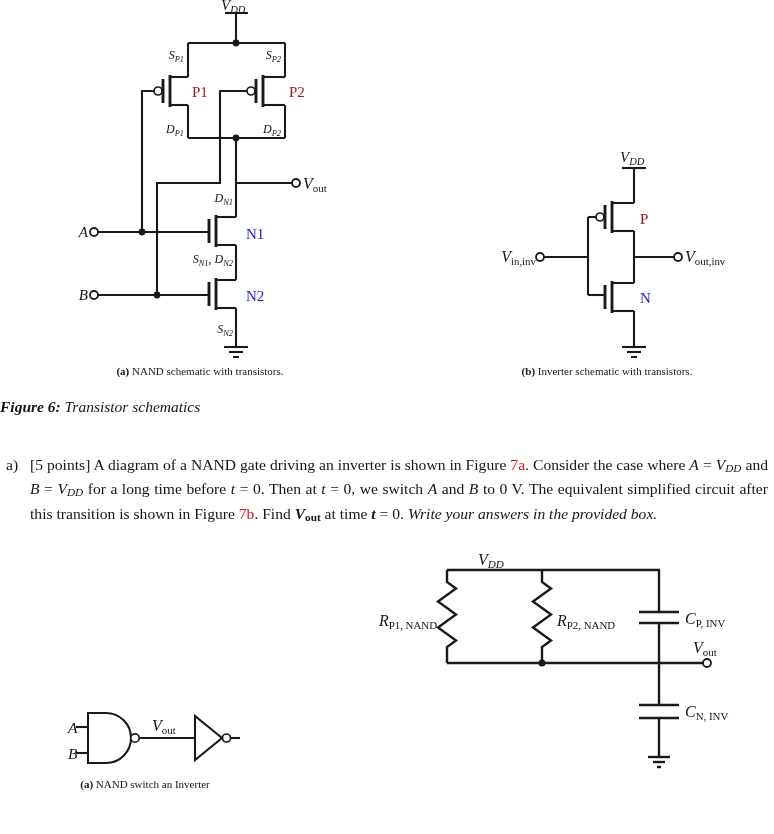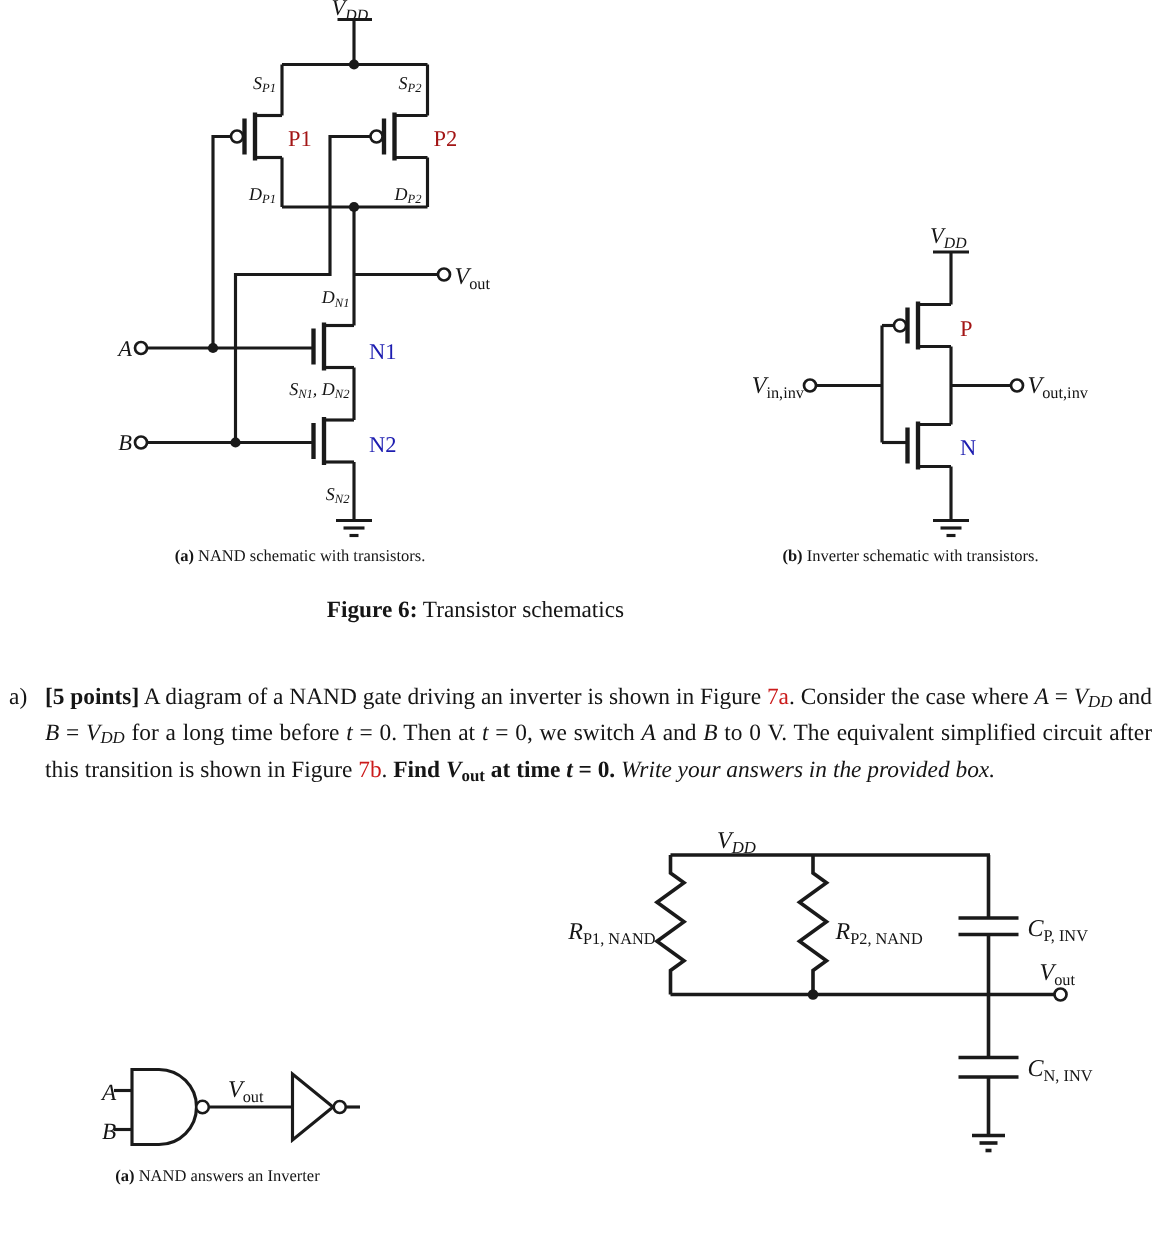--- a/index.html
+++ b/index.html
@@ -15,26 +15,26 @@
   .bub{fill:#ffffff;stroke:#1a1a1a;stroke-width:1.7;}
   .body-fill{fill:#ffffff;stroke:#1a1a1a;}
   text{font-family:"Liberation Serif","DejaVu Serif",serif;fill:#151515;font-style:italic;}
   tspan.sb{font-size:70%;font-style:italic;}
   tspan.sbu{font-size:68%;font-style:normal;}
   .up{font-style:normal;}
   .c-p{fill:var(--pmos,#a31515);}
   .c-n{fill:var(--nmos,#1c1cb0);}
   .caption{position:absolute;text-align:center;font-size:11px;color:#151515;}
   .caption .tag{font-weight:bold;}
-  .figcap{position:absolute;left:0;width:634px;text-align:center;font-size:15.5px;}
+  .figcap{position:absolute;left:0;width:634px;text-align:left;font-size:15.5px;font-style:italic;}
   .figcap .tag{font-weight:bold;}
   #problem{position:absolute;left:0;top:455px;width:768px;padding-left:30px;
            box-sizing:border-box;font-size:15.6px;line-height:20.8px;text-align:justify;}
   #problem .marker{position:absolute;left:6px;top:0;}
-  .s-b{font-weight:bold;}
+  .s-b{font-weight:normal;}
   .s-i{font-style:italic;}
   .s-bi{font-weight:bold;font-style:italic;}
   .s-r{color:var(--ref,#cb1b1b);margin-top:45px;}
   .s-it{font-style:italic;}
   .s-subi{font-style:italic;font-size:72%;vertical-align:-0.22em;}
   .s-bsub{font-weight:bold;font-size:72%;vertical-align:-0.22em;}
 </style>
 </head>
 <body>
 
@@ -249,16 +249,16 @@
       <text x="685" y="717" font-size="16"><tspan>C</tspan><tspan class="sbu" dy="3.4">N, INV</tspan></text>
     </g>
     <g>
       <line class="wb" x1="648" y1="757" x2="670" y2="757"></line>
       <line class="wb" x1="653" y1="762" x2="665" y2="762"></line>
       <line class="wb" x1="657" y1="767" x2="661" y2="767"></line>
     </g>
   </svg>
 
   <div class="caption" style="left:0px;top:778px;width:290px;">
-    <span class="tag">(a)</span><span> NAND answers an Inverter</span>
+    <span class="tag">(a)</span><span> NAND switch an Inverter</span>
   </div>
 
 </div>
 
 </body></html>

